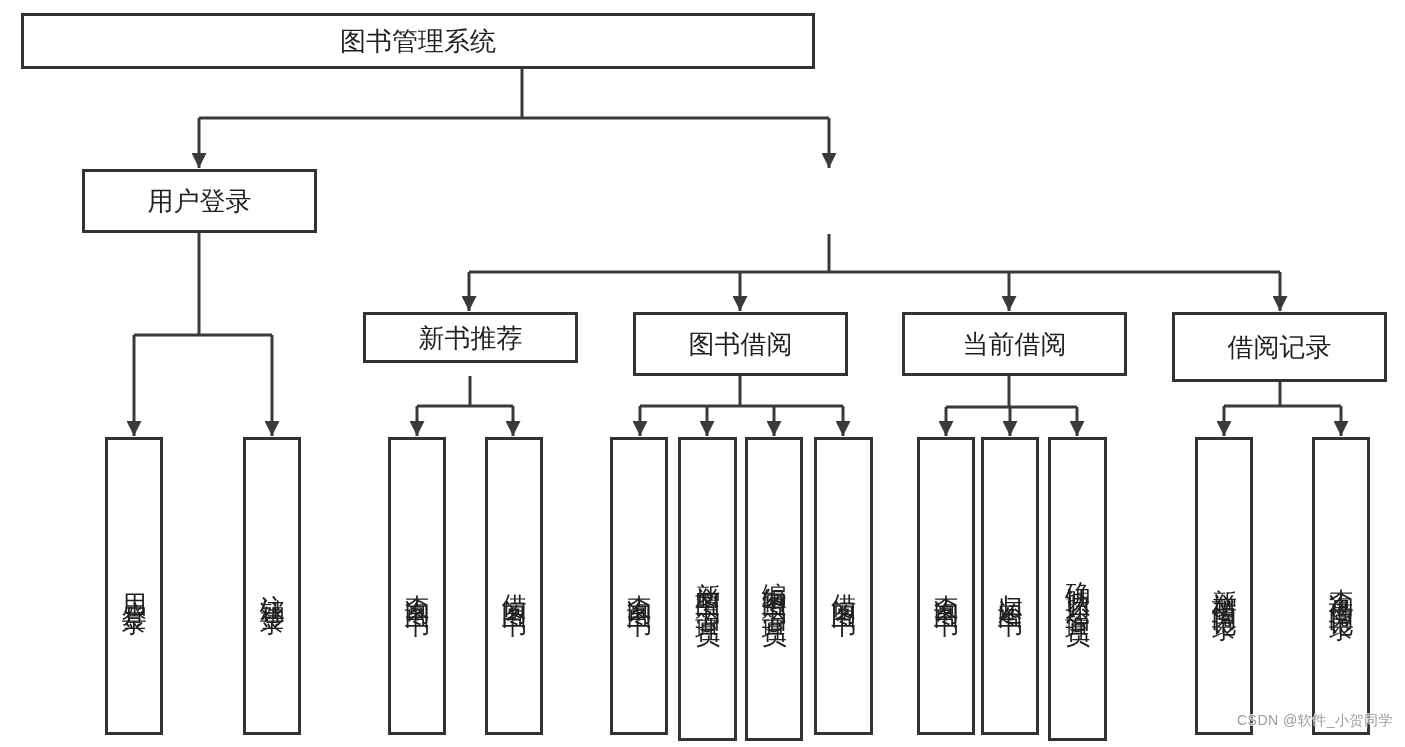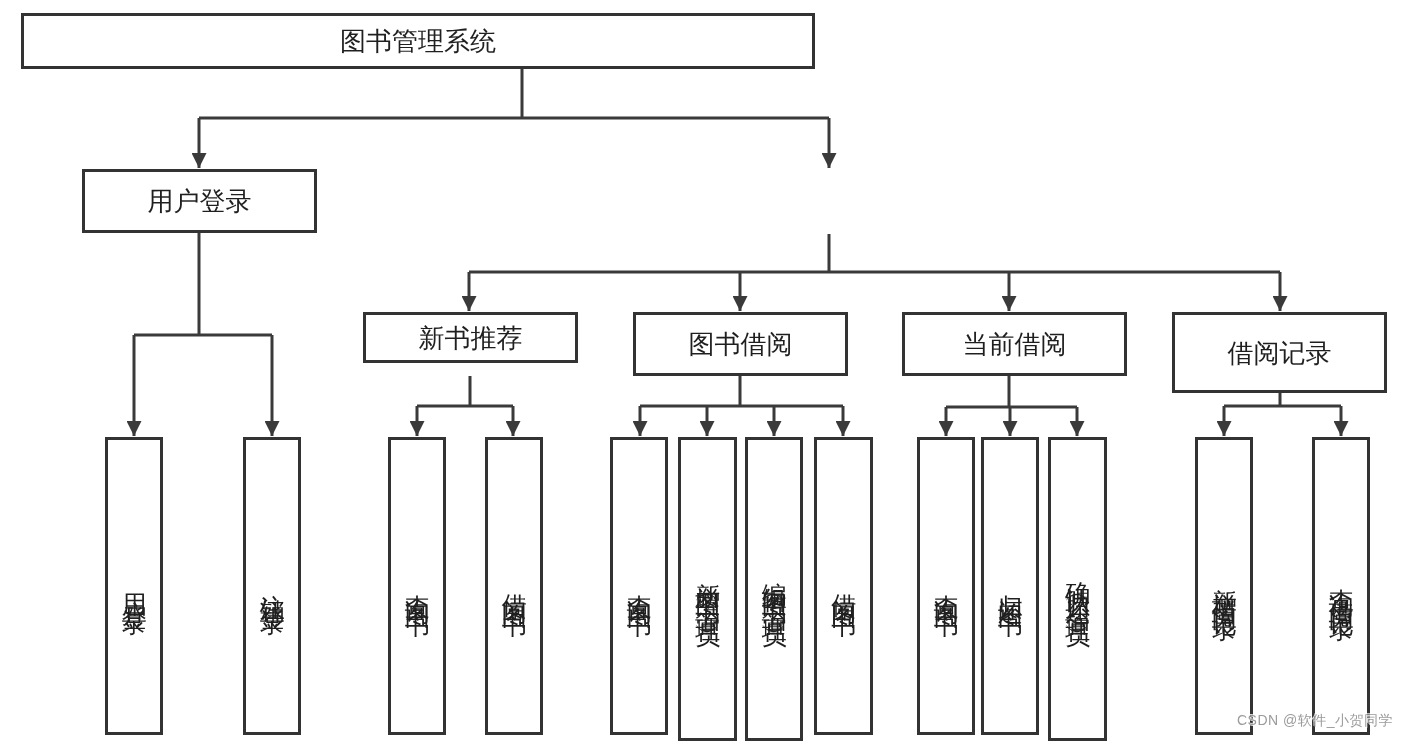--- a/index.html
+++ b/index.html
@@ -120,21 +120,21 @@
 
   <div class="node" style="left:363px; top:312px; width:215px; height:51px;">
     <span>新书推荐</span>
   </div>
   <div class="node" style="left:633px; top:312px; width:215px; height:64px;">
     <span>图书借阅</span>
   </div>
   <div class="node" style="left:902px; top:312px; width:225px; height:64px;">
     <span>当前借阅</span>
   </div>
-  <div class="node" style="left:1172px; top:312px; width:215px; height:81px;">
+  <div class="node" style="left:1172px; top:312px; width:215px; height:70px;">
     <span>借阅记录</span>
   </div>
 
   <div class="node leaf leaf-h" style="left:105px; width:58px;">
     <span class="vtext">用户登录</span>
   </div>
   <div class="node leaf leaf-h" style="left:243px; width:58px;">
     <span class="vtext">注销登录</span>
   </div>
 

